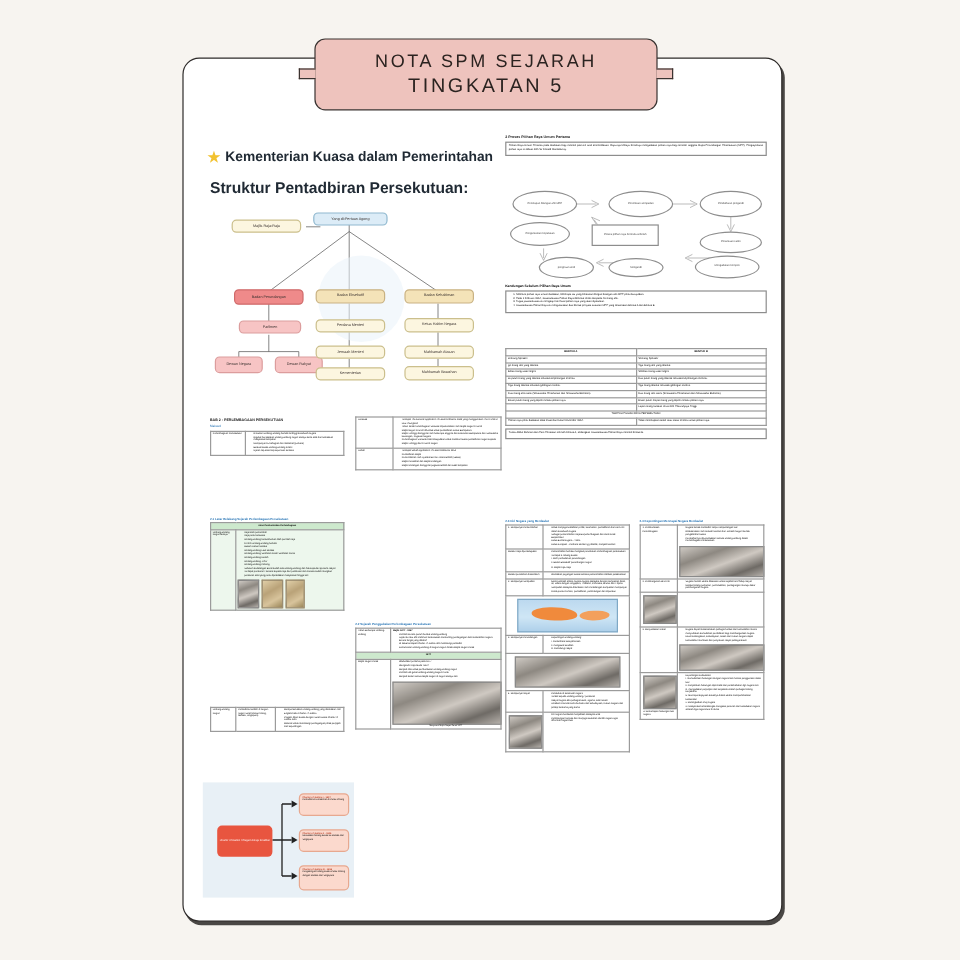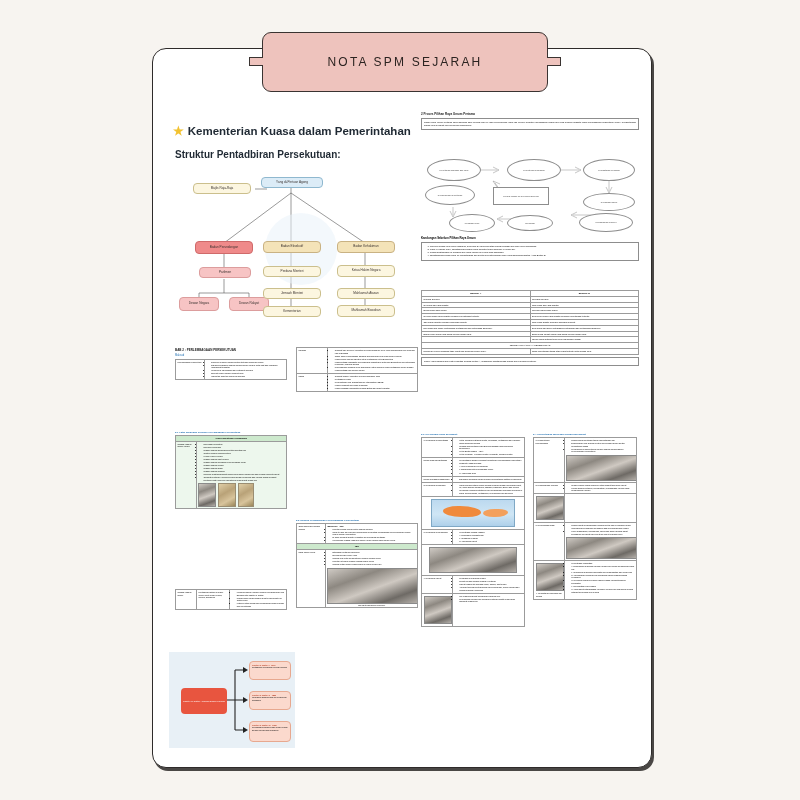--- a/index.html
+++ b/index.html
@@ -27,42 +27,42 @@
     width:284px;height:58px;
     background:#eec3bd;
     border:1.6px solid #3a3331;
     border-radius:9px;
     display:flex;flex-direction:column;
     align-items:center;justify-content:center;
     z-index:30;
     letter-spacing:2.2px;
     color:#2b2320;
   }
-  .banner .l1{font-size:12px;line-height:21px;}
+  .banner .l1{font-size:15px;line-height:21px;}
   .banner .l2{font-size:16.5px;line-height:21px;}
   .banner::before,.banner::after{
     content:"";position:absolute;top:24px;width:13px;height:7px;
     background:#eec3bd;border:1.6px solid #3a3331;
   }
   .banner::before{left:-14px;border-right:none;}
   .banner::after{right:-14px;border-left:none;}
   .tiny{font-size:2.35px;line-height:3.05px;}
   .tiny2{font-size:2.15px;line-height:2.8px;}
   .tiny3{font-size:1.95px;line-height:2.55px;}
 
   
   .sec-head{
     position:absolute;left:20px;top:76px;
     display:flex;align-items:center;gap:4px;
     font-size:11.5px;font-weight:bold;color:#1f2933;
   }
   .star{font-size:12px;color:#f2c230;line-height:1;}
   .sub-head{
     position:absolute;left:22px;top:100px;
-    font-size:10px;font-weight:bold;color:#1f2933;
+    font-size:13px;font-weight:bold;color:#1f2933;
   }
 
   
   .org{position:absolute;left:16px;top:122px;width:244px;height:146px;}
   .org svg{position:absolute;inset:0;}
   .node{
     position:absolute;
     border-radius:4px;
     display:flex;align-items:center;justify-content:center;
     text-align:center;
@@ -138,20 +138,21 @@
   ul.t{margin:0;padding-left:5px;}
   ul.t li{margin:0 0 .5px 0;}
   ol.t{margin:0;padding-left:6px;}
   ol.t li{margin:0 0 .5px 0;}
 </style>
 </head>
 <body>
 
 <div class="banner">
   <div class="l1">NOTA SPM SEJARAH</div>
+  <div class="l2">TINGKATAN 5</div>
 </div>
 
 <div class="page">
 
   <div class="sec-head">
     <span class="star">★</span>
     <span>Kementerian Kuasa dalam Pemerintahan</span>
   </div>
   <div class="sub-head">Struktur Pentadbiran Persekutuan:</div>
 

